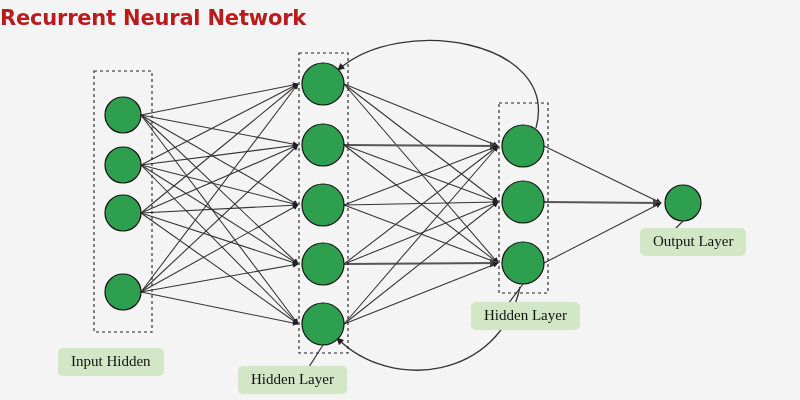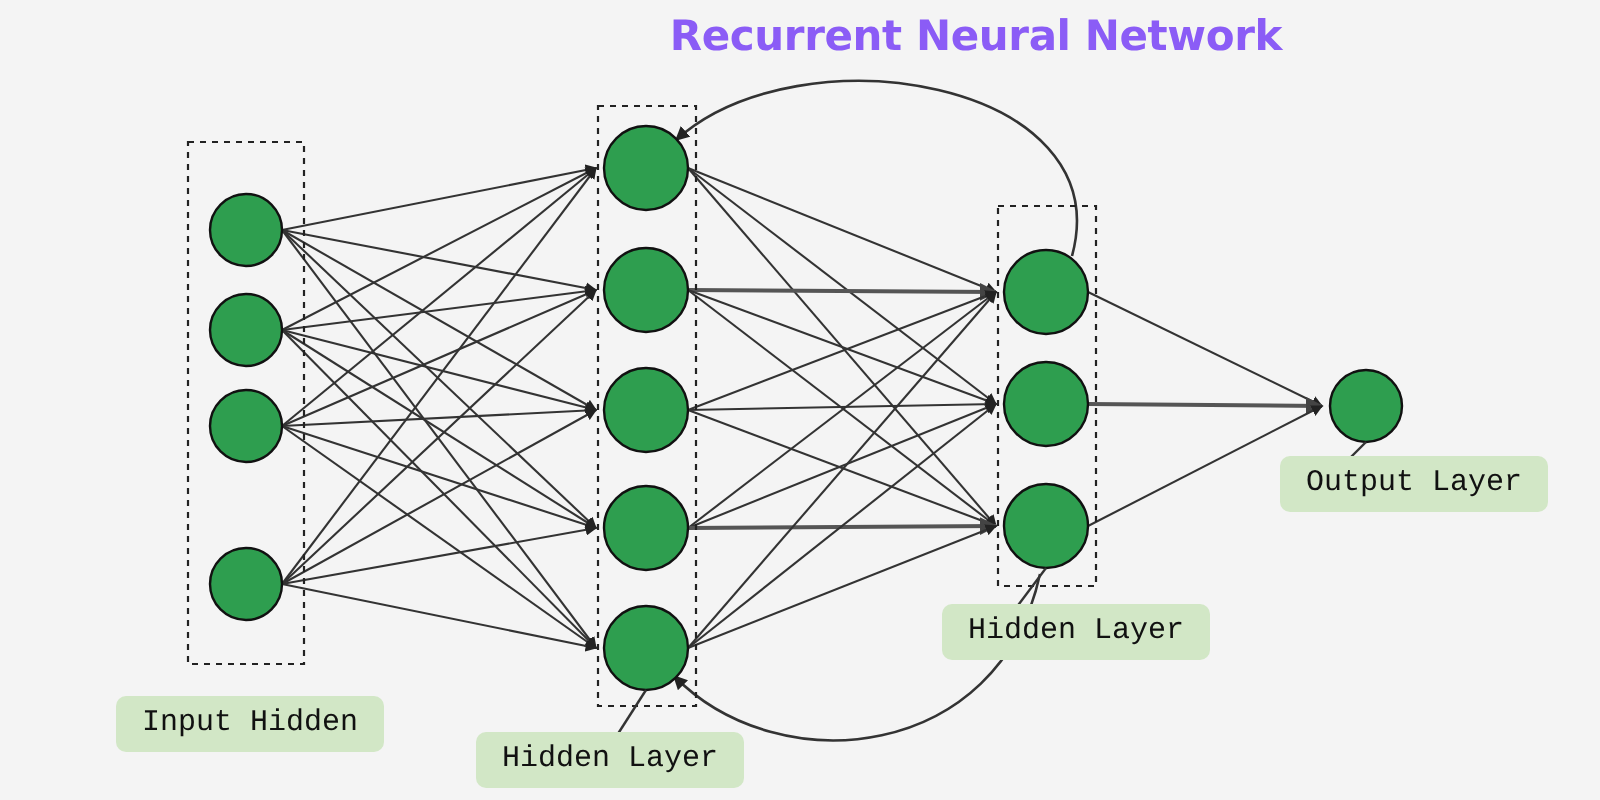--- a/index.html
+++ b/index.html
@@ -18,24 +18,24 @@
     position: relative;
     width: 800px;
     height: 400px;
     background: #f4f4f4;
   }
   #title {
     position: absolute;
     top: 6px;
     left: 0;
     width: 641px;
-    text-align: right;
+    text-align: left;
     font-size: 21px;
     font-weight: bold;
-    color: #8b5cf6;
+    color: #b91c1c;
     letter-spacing: -0.2px;
     font-family: "DejaVu Sans", sans-serif;
   }
   svg#net {
     position: absolute;
     top: 0;
     left: 0;
     width: 800px;
     height: 400px;
   }
@@ -68,21 +68,21 @@
   .leader {
     stroke: #333333;
     stroke-width: 1.2;
     fill: none;
   }
   .lbl {
     position: absolute;
     background: #d2e7c6;
     color: #111111;
     font-size: 15px;
-    font-family: Liberation Mono, monospace;
+    font-family: Liberation Serif, serif;
     border-radius: 5px;
     padding: 5px 13px 6px 13px;
     white-space: nowrap;
     line-height: 1.15;
   }
   #label-input { left: 58px; top: 348px; }
   #label-hidden1 { left: 238px; top: 366px; }
   #label-hidden2 { left: 471px; top: 302px; }
   #label-output { left: 640px; top: 228px; }
 </style>

